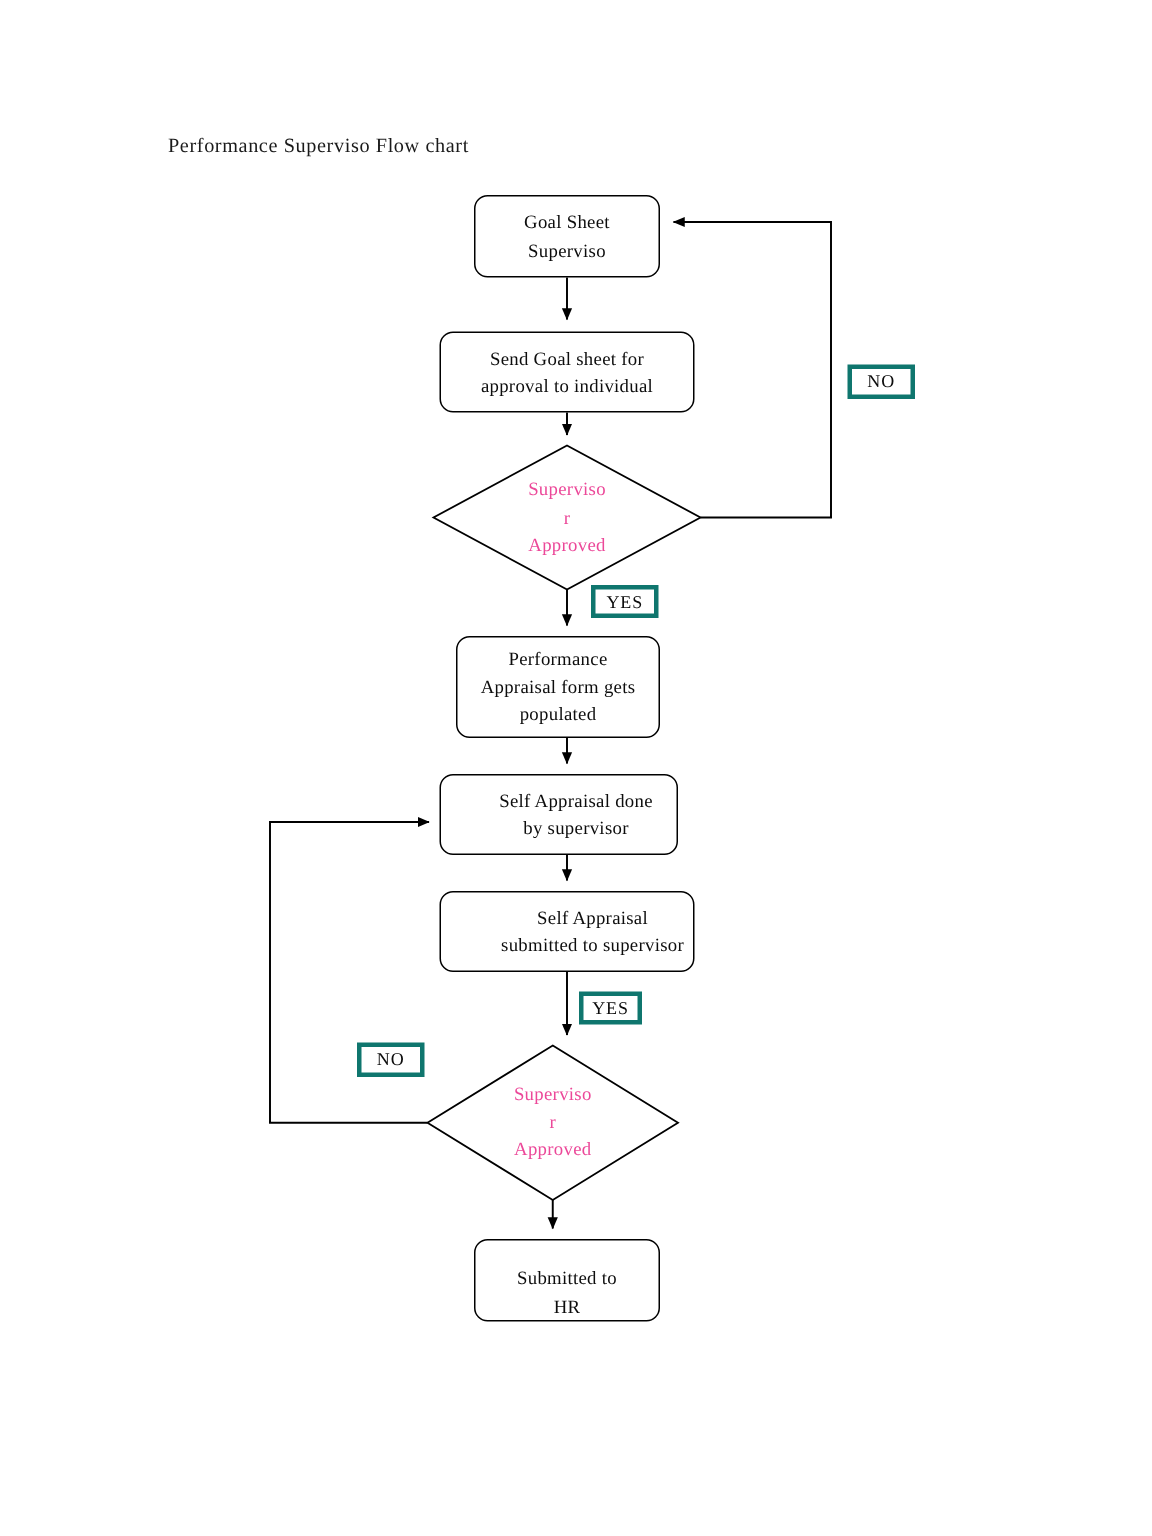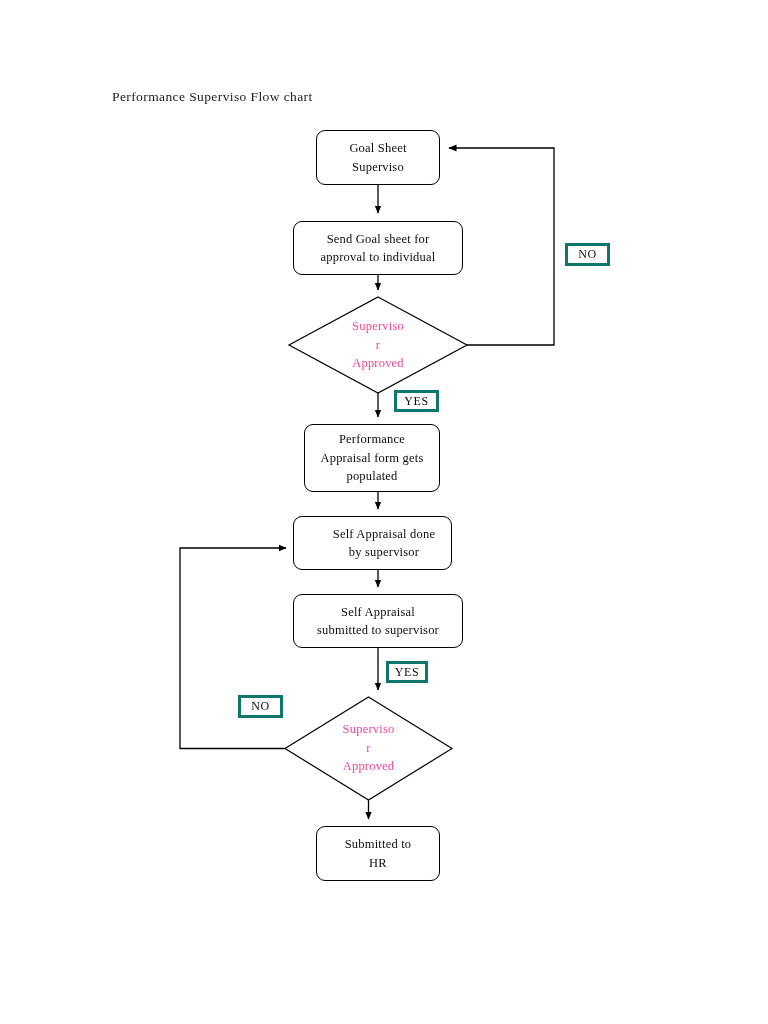--- a/index.html
+++ b/index.html
@@ -143,31 +143,31 @@
   </div>
 
   <div class="node" style="left:304px; top:424px; width:136px; height:68px;">
     <span><span>Performance</span><br><span>Appraisal form gets</span><br><span>populated</span></span>
   </div>
 
   <div class="node" style="left:293px; top:516px; width:159px; height:54px;padding-left:29px;">
     <span><span>Self Appraisal done</span><br><span>by supervisor</span></span>
   </div>
 
-  <div class="node" style="left:293px; top:594px; width:170px; height:54px;">
+  <div class="node" style="left:293px; top:594px; width:170px; height:54px;justify-content:flex-end;">
     <span><span>Self Appraisal</span><br><span>submitted to supervisor</span></span>
   </div>
 
   <div class="diamond-text" style="left:300px; top:713px; width:137px; height:70px;">
     <span>Superviso</span>
     <span>r</span>
     <span>Approved</span>
   </div>
 
-  <div class="node" style="left:316px; top:826px; width:124px; height:55px;">
+  <div class="node" style="left:316px; top:826px; width:124px; height:55px;align-items:flex-end;">
     <span><span>Submitted to</span><br><span>HR</span></span>
   </div>
 
   <div class="label-box" style="left:565px; top:243px; width:45px; height:23px;">
     <span>NO</span>
   </div>
 
   <div class="label-box" style="left:394px; top:390px; width:45px; height:22px;">
     <span>YES</span>
   </div>

